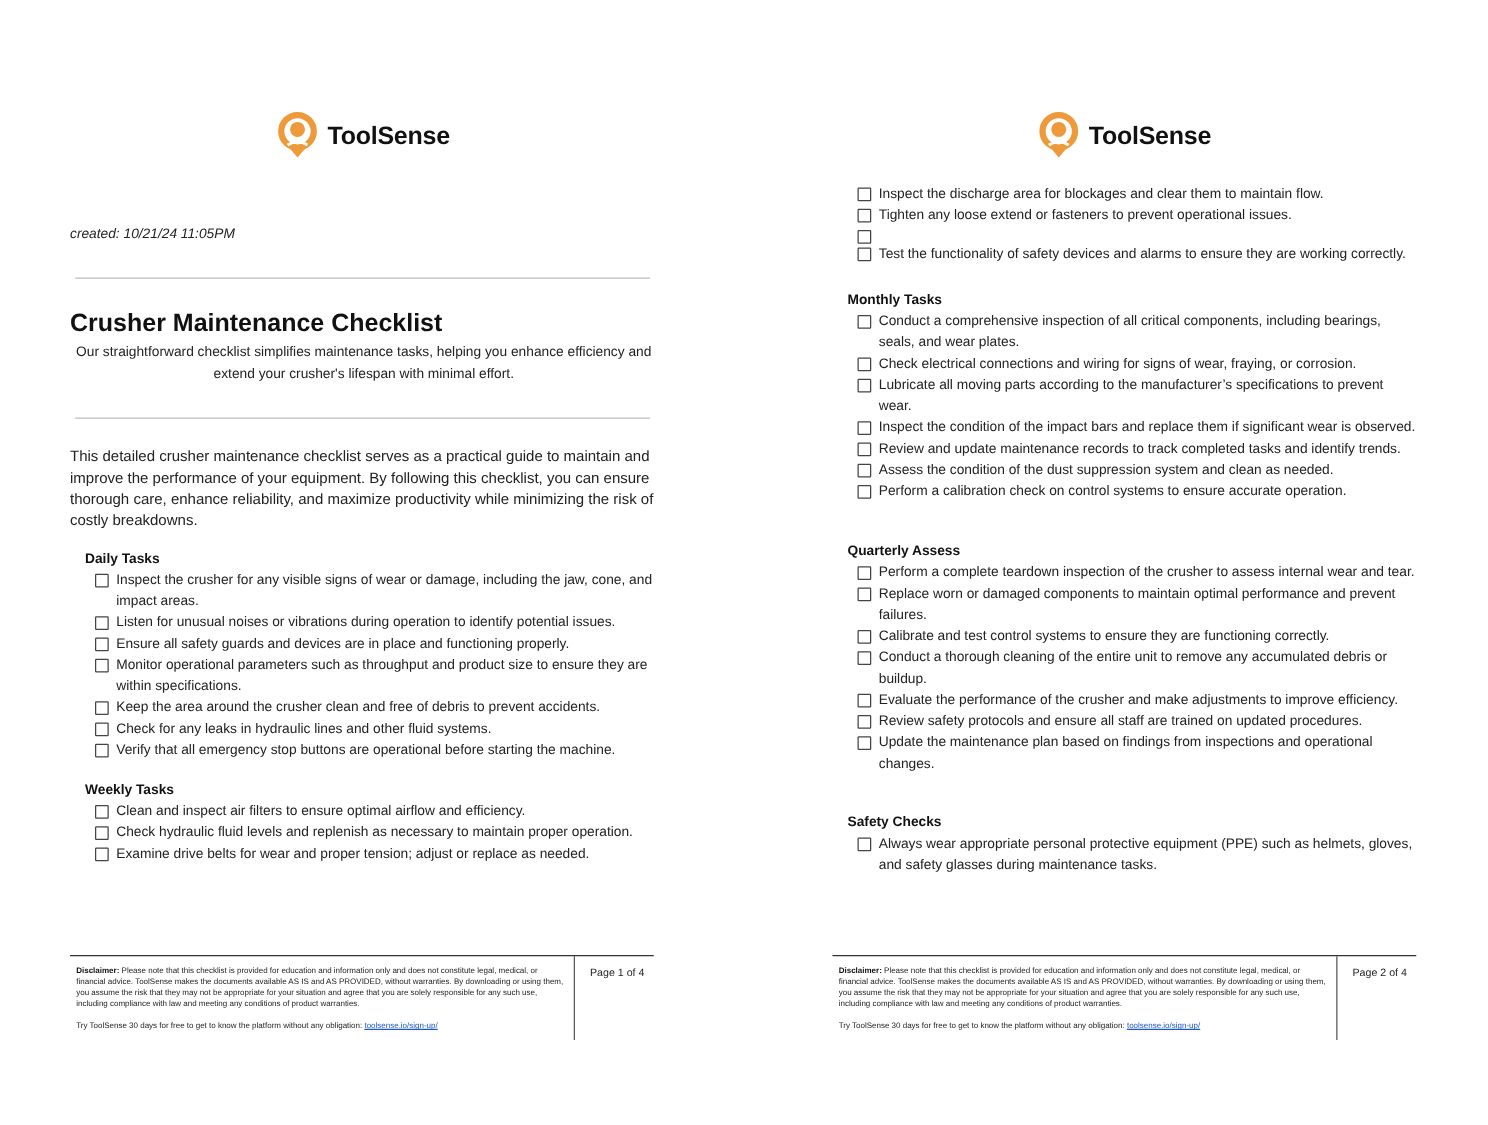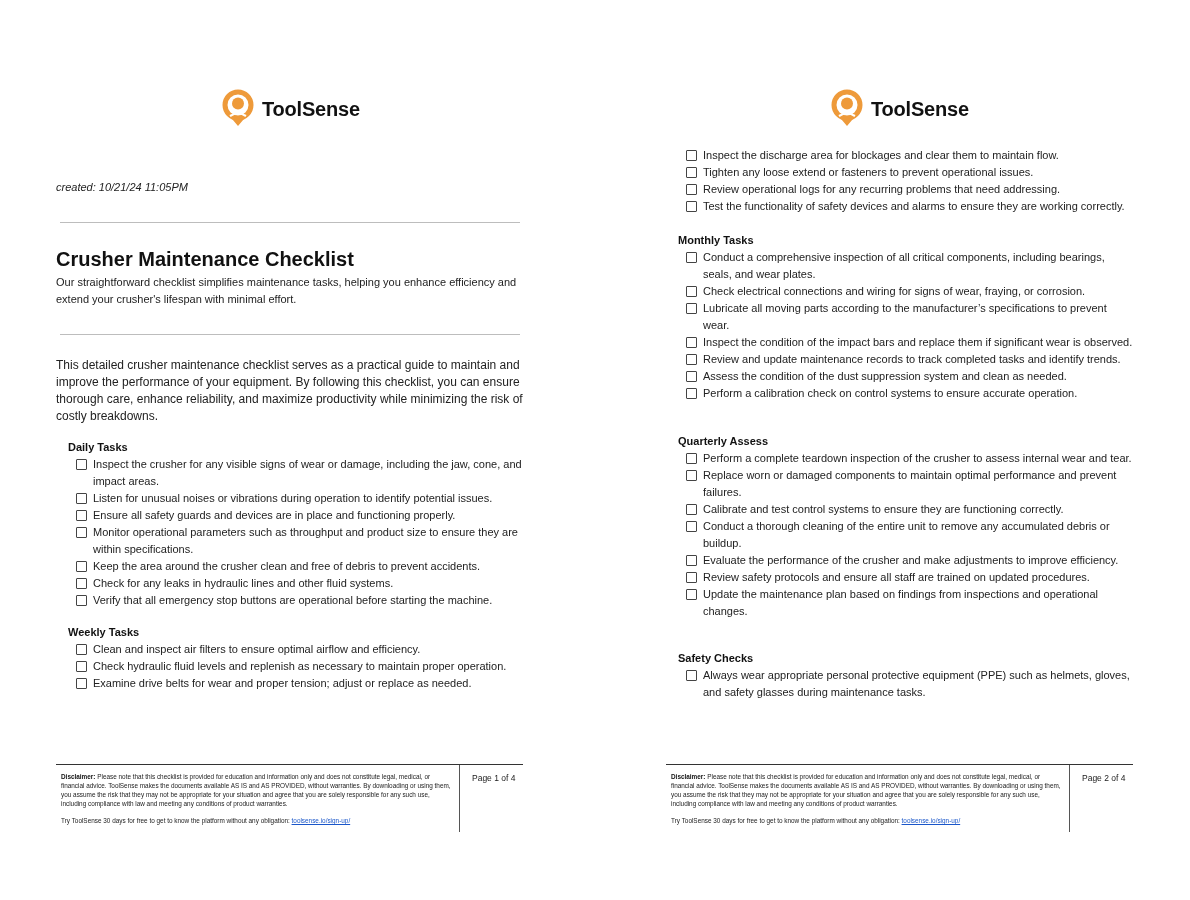--- a/index.html
+++ b/index.html
@@ -9,21 +9,21 @@
   .page.p1 { left: 56px; }
   .page.p2 { left: 666px; }
   .logo { position: absolute; top: 89px; display: flex; align-items: center; }
   .page.p1 .logo { left: 165px; }
   .page.p2 .logo { left: 164px; }
   .logo svg { width: 34px; height: 40px; display: block; }
   .logo-text { font-size: 20px; font-weight: bold; color: #111; margin-left: 7px; letter-spacing: -0.2px; }
   .created { position: absolute; top: 181px; left: 0; font-size: 11px; font-style: italic; color: #222; }
   .hr { position: absolute; left: 4px; width: 460px; height: 0; border-top: 1.5px solid #bdbdbd; }
   .title { position: absolute; top: 248px; left: 0; font-size: 20px; font-weight: bold; color: #111; margin: 0; }
-  .subtitle { position: absolute; top: 274px; left: 0; width: 470px; font-size: 11px; line-height: 17px; color: #222; margin: 0; }
+  .subtitle { position: absolute; top: 274px; left: 0; width: 470px; font-size: 11px; line-height: 17px; color: #222; margin: 0; text-align: center; }
   .intro { position: absolute; top: 357px; left: 0; width: 470px; font-size: 12px; line-height: 17px; color: #222; margin: 0; }
   .section { position: absolute; left: 0; width: 470px; }
   .section-title { font-size: 11px; font-weight: bold; color: #111; line-height: 17px; height: 17px; padding-left: 12px; }
   .items { list-style: none; margin: 0; padding: 0; }
   .item { display: flex; align-items: flex-start; padding-left: 20px; font-size: 11px; line-height: 17px; color: #222; }
   .cb { flex: 0 0 auto; width: 9px; height: 9px; border: 1px solid #444; border-radius: 1px; margin-top: 3px; margin-right: 6px; background: #fff; cursor: pointer; }
   .footer { position: absolute; top: 721px; left: 0; width: 467px; height: 67px; border-top: 1.5px solid #333; margin-top: 43px; }
   .disc { position: absolute; left: 5px; top: 7px; width: 390px; font-size: 6.4px; line-height: 9px; color: #222; }
   .disc b { color: #111; }
   .trial { position: absolute; left: 5px; top: 52px; font-size: 6.4px; color: #222; white-space: nowrap; }
@@ -130,21 +130,20 @@
       <li class="item">
           <span class="cb"></span>
           <span>Inspect the discharge area for blockages and clear them to maintain flow.</span>
         </li>
       <li class="item">
           <span class="cb"></span>
           <span>Tighten any loose extend or fasteners to prevent operational issues.</span>
         </li>
       <li class="item">
           <span class="cb"></span>
-          <span>Review operational logs for any recurring problems that need addressing.</span>
         </li>
       <li class="item">
           <span class="cb"></span>
           <span>Test the functionality of safety devices and alarms to ensure they are working correctly.</span>
         </li>
     </ul>
   </div>
 
   <div class="section" style="top:232px">
     <div class="section-title">Monthly Tasks</div>

